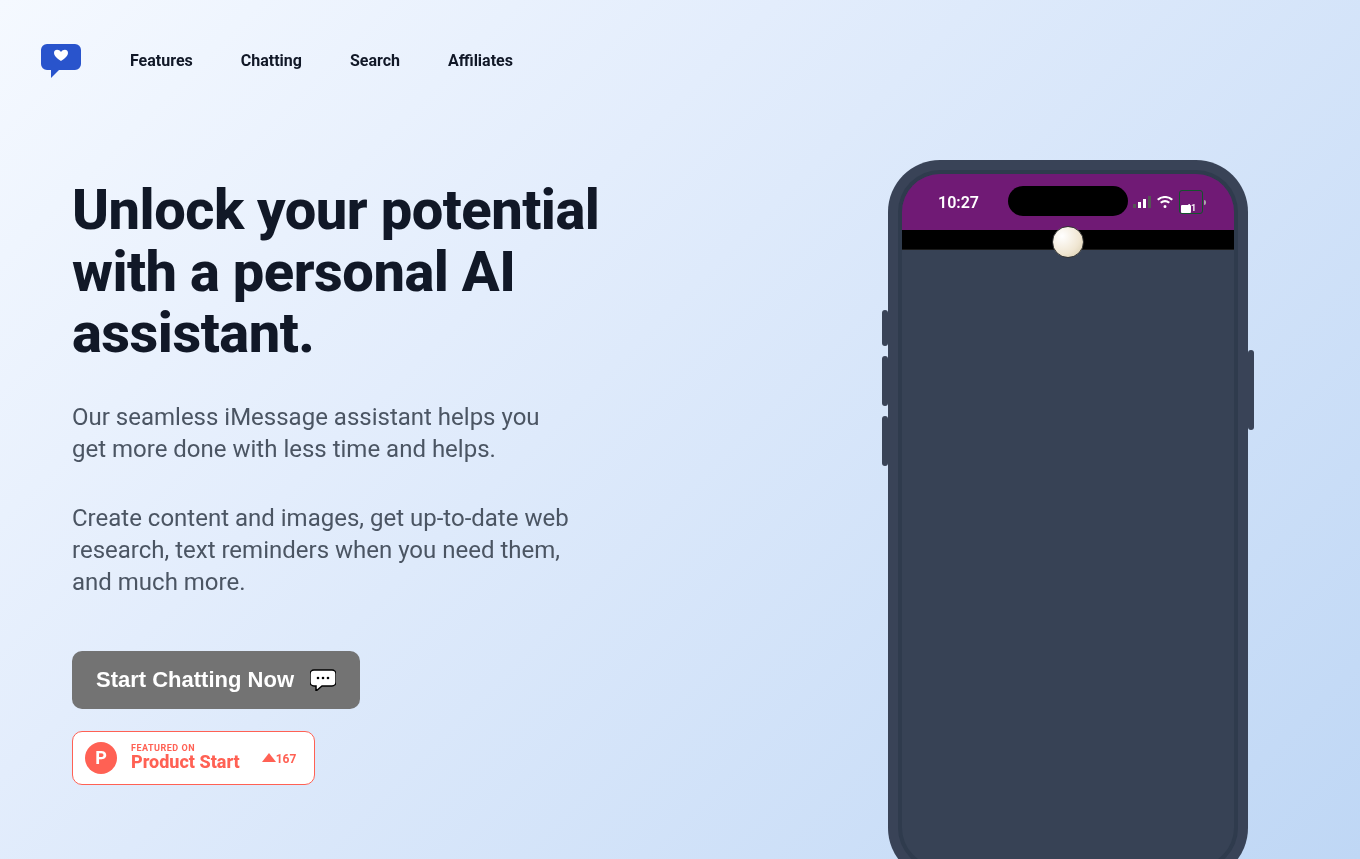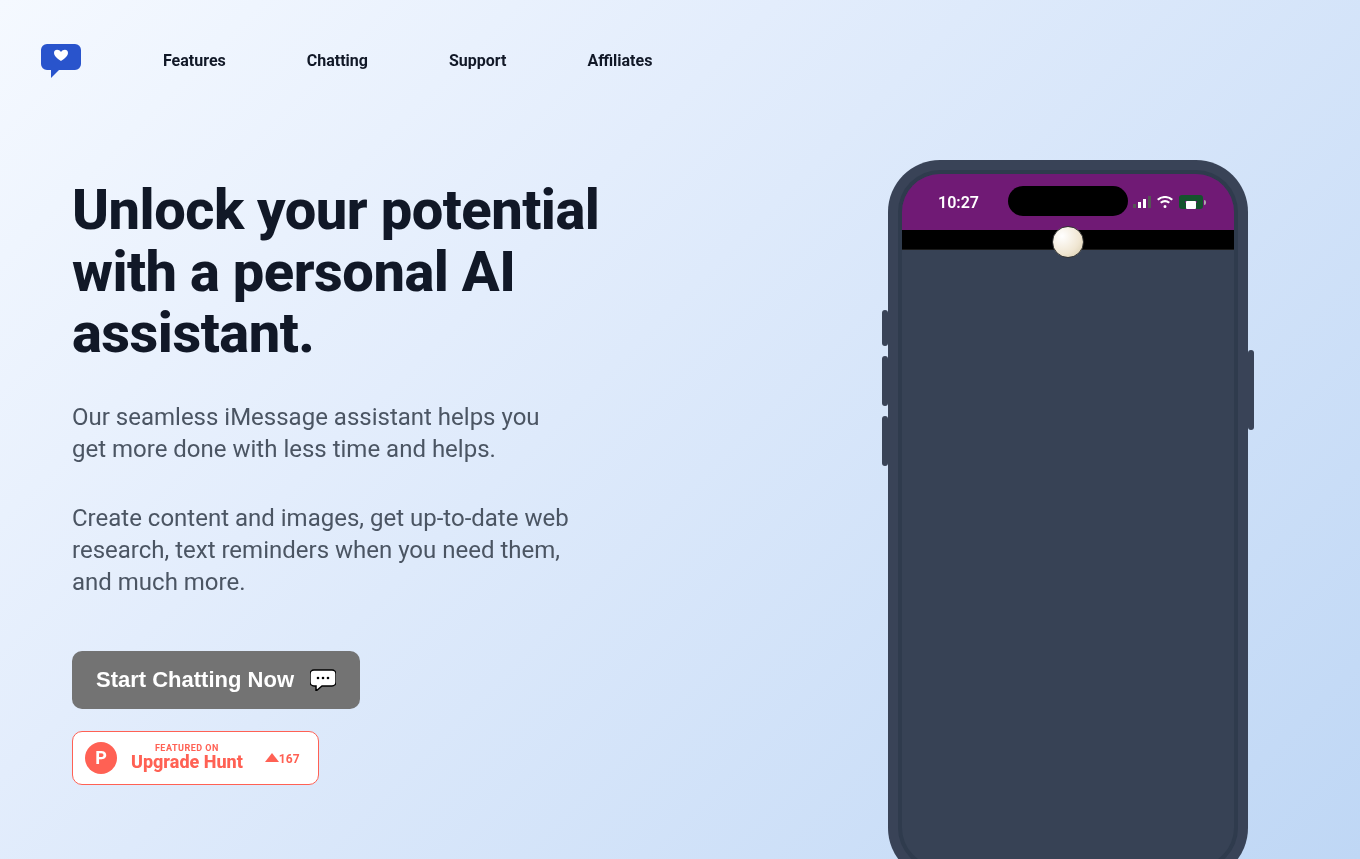--- a/index.html
+++ b/index.html
@@ -28,21 +28,20 @@
     }
     nav {
       display: flex;
       gap: 48px;
     }
     nav a {
       color: #111827;
       font-weight: 700;
       font-size: 16px;
       text-decoration: none;
-      margin-left: 33px;
     }
     
     .hero {
       padding: 100px 0 0 72px;
       max-width: 700px;
     }
     h1 {
       font-size: 56px;
       line-height: 1.1;
       font-weight: 800;
@@ -95,21 +94,21 @@
       height: 32px;
       border-radius: 50%;
       background: #ff6154;
       color: #fff;
       font-weight: 700;
       font-size: 18px;
       display: flex;
       align-items: center;
       justify-content: center;
     }
-    .ph-text { display: flex; flex-direction: column; align-items: center; }
+    .ph-text { display: flex; flex-direction: column; }
     .ph-featured {
       font-size: 9px;
       font-weight: 700;
       color: #ff6154;
       letter-spacing: 0.5px;
     }
     .ph-name {
       font-size: 18px;
       font-weight: 800;
       color: #ff6154;
@@ -215,26 +214,26 @@
       background: radial-gradient(circle at 30% 30%, #fff 0%, #f0e6d2 60%, #d4c9a8 100%);
       border: 1px solid #333;
     }
     .battery {
       display: inline-flex;
       align-items: center;
       gap: 1px;
     }
     .battery-body {
       width: 24px;
-      height: 14px;
-      border: 6px solid #14532d;
+      height: 24px;
+      border: 1px solid #14532d;
       border-radius: 3px;
       position: relative;
       display: flex;
-      align-items: flex-start;
+      align-items: flex-end;
     }
     .battery-fill {
       height: 8px;
       width: 10px;
       background: #fff;
       border-radius: 1px;
       margin-left: 1px;
     }
     .battery-tip {
       width: 2px;
@@ -254,21 +253,21 @@
 <body>
 
 <header>
   <svg class="logo" viewBox="0 0 40 40">
     <path d="M6 4 h28 a6 6 0 0 1 6 6 v14 a6 6 0 0 1 -6 6 h-16 l-8 8 v-8 h-4 a6 6 0 0 1 -6 -6 v-14 a6 6 0 0 1 6 -6 z" fill="#2954cc"></path>
     <path d="M20 12 c-2 -3 -7 -3 -7 1 c0 4 7 8 7 8 s7 -4 7 -8 c0 -4 -5 -4 -7 -1 z" fill="#fff"></path>
   </svg>
   <nav>
     <a href="#">Features</a>
     <a href="#">Chatting</a>
-    <a href="#">Support</a>
+    <a href="#">Search</a>
     <a href="#">Affiliates</a>
   </nav>
 </header>
 
 <section class="hero">
   <h1>Unlock your potential with a personal AI assistant.</h1>
   <p class="sub1">Our seamless iMessage assistant helps you get more done with less time and helps.</p>
   <p class="sub2">Create content and images, get up-to-date web research, text reminders when you need them, and much more.</p>
 
   <button class="cta">
@@ -278,21 +277,21 @@
       <circle cx="8" cy="9" r="1.3" fill="#000"></circle>
       <circle cx="13" cy="9" r="1.3" fill="#000"></circle>
       <circle cx="18" cy="9" r="1.3" fill="#000"></circle>
     </svg>
   </button>
   <br>
   <a class="ph-badge">
     <span class="ph-icon">P</span>
     <span class="ph-text">
       <span class="ph-featured">FEATURED ON</span>
-      <span class="ph-name">Upgrade Hunt</span>
+      <span class="ph-name">Product Start</span>
     </span>
     <span class="ph-votes">
       <span class="ph-arrow"></span>
       <span class="ph-count">167</span>
     </span>
   </a>
 </section>
 
 <div class="phone-wrap">
   <div class="phone">

